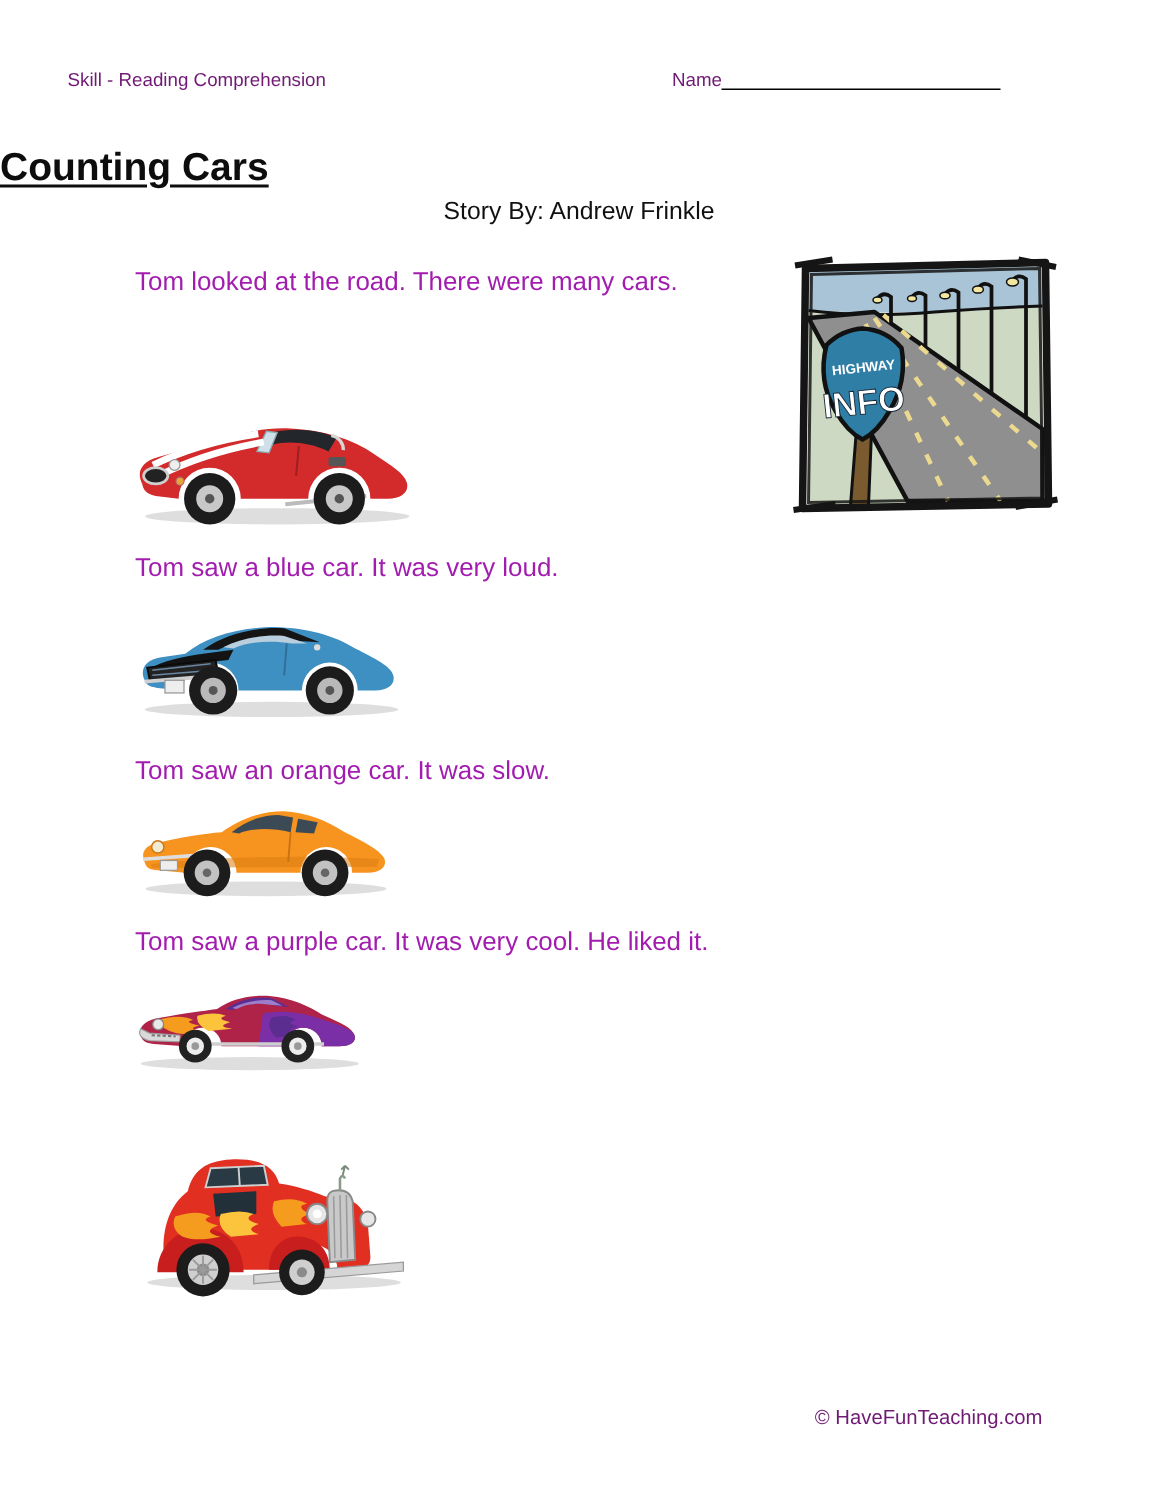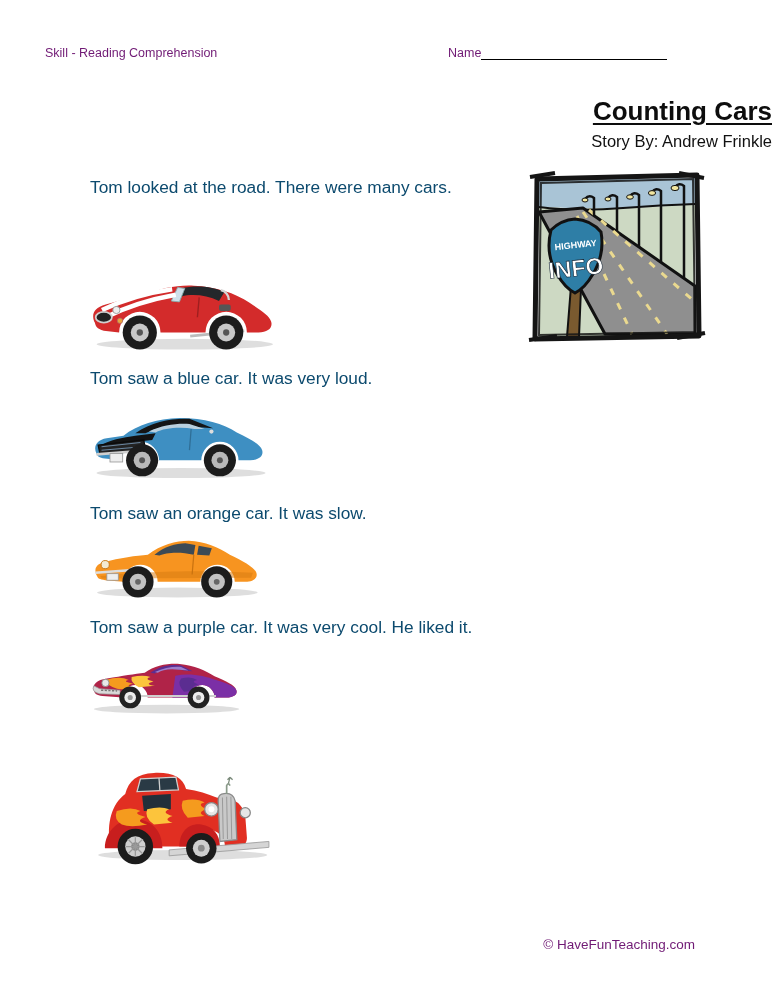--- a/index.html
+++ b/index.html
@@ -13,28 +13,28 @@
     overflow:hidden;
   }
   .abs { position:absolute; }
   .hdr { font-size:12.5px; color:#701a75; top:46px; }
   .hdr-skill { left:45px; }
   .hdr-name { left:448px; }
   .name-blank {
     display:inline-block; width:186px; height:13px;
     border-bottom:1.4px solid #000; vertical-align:bottom;
   }
-  .title-wrap { left:0; top:96px; width:772px; text-align:right; }
+  .title-wrap { left:0; top:96px; width:772px; text-align:left; }
   .title {
     font-size:26px; font-weight:700; color:#0d0d0d;
     text-decoration:underline; text-decoration-thickness:2px; text-underline-offset:3px;
   }
-  .byline-wrap { left:0; top:132px; width:772px; text-align:right; }
+  .byline-wrap { left:0; top:132px; width:772px; text-align:center; }
   .byline { font-size:16.5px; color:#111; }
-  .story-line { left:90px; font-size:17.3px; color:#0c4a6e; white-space:nowrap; }
+  .story-line { left:90px; font-size:17.3px; color:#a21caf; white-space:nowrap; }
   .l1 { top:177px; } .l2 { top:232px; } .l3 { top:368px; }
   .l4 { top:503px; } .l5 { top:617px; } .l6 { top:734px; }
   .car { position:absolute; }
   .car svg { display:block; width:100%; height:100%; }
   .car-red    { left:84px;  top:265px; width:198px; height:90px; }
   .car-blue   { left:88px;  top:395px; width:186px; height:90px; }
   .car-orange { left:88px;  top:522px; width:182px; height:82px; }
   .car-purple { left:88px;  top:642px; width:160px; height:76px; }
   .car-old    { left:88px;  top:756px; width:186px; height:110px; }
   .highway { left:527px; top:166px; width:180px; height:183px; }

